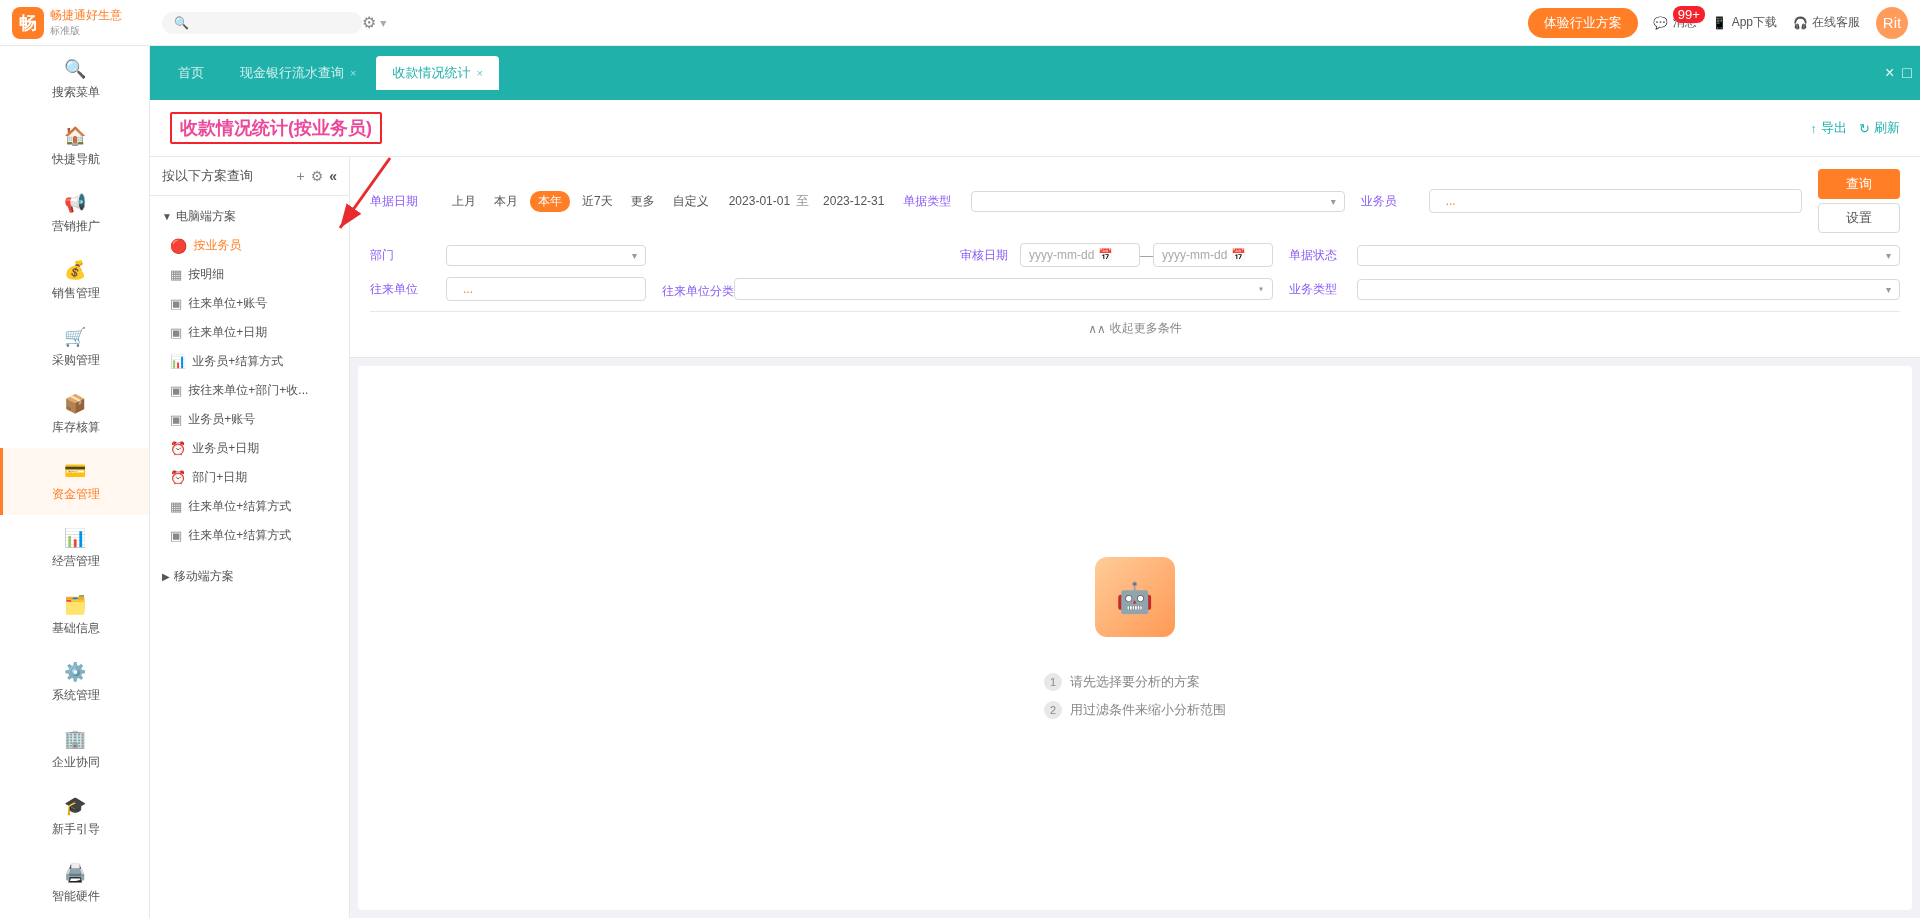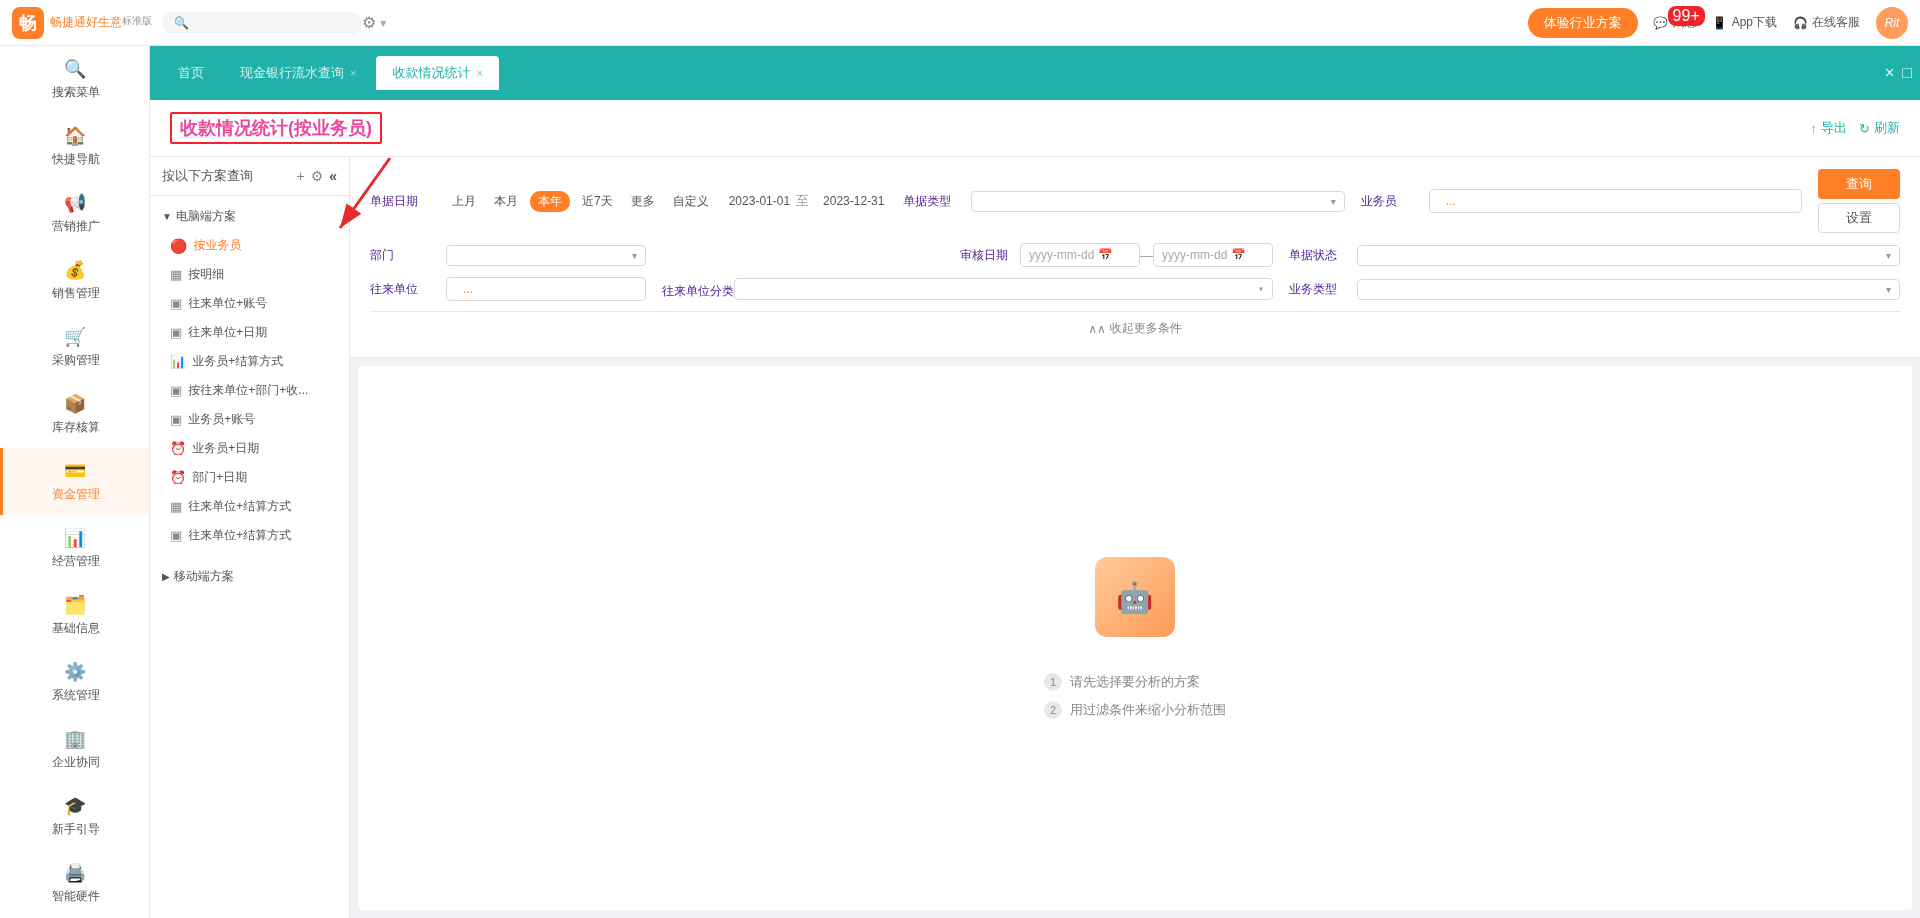--- a/index.html
+++ b/index.html
@@ -56,21 +56,21 @@
     }
     .top-icon-btn {
       display: flex; align-items: center; gap: 4px;
       font-size: 12px; color: #555; cursor: pointer;
       position: relative;
     }
     .badge-red {
       background: #f5222d;
       color: #fff;
       border-radius: 8px;
-      font-size: 16px;
+      font-size: 13px;
       padding: 1px 5px;
       position: absolute;
       top: -8px; right: -8px;
     }
     .gear-icon { font-size: 16px; color: #888; cursor: pointer; }
 
     
     .app-layout {
       display: flex;
       margin-top: 46px;
@@ -232,21 +232,21 @@
     }
     .filter-row {
       display: flex;
       align-items: center;
       gap: 16px;
       margin-bottom: 10px;
     }
     .filter-row:last-child { margin-bottom: 0; }
     .filter-label {
       font-size: 12px;
-      color: #4c1d95;
+      color: #8b5cf6;
       white-space: nowrap;
       min-width: 60px;
     }
     .filter-field {
       display: flex; align-items: center; gap: 6px;
       flex: 1;
     }
     .date-quick-btns {
       display: flex; gap: 6px; align-items: center;
     }
@@ -346,21 +346,21 @@
     ::-webkit-scrollbar { width: 4px; height: 4px; }
     ::-webkit-scrollbar-track { background: #f1f1f1; }
     ::-webkit-scrollbar-thumb { background: #ccc; border-radius: 4px; }
   </style>
 </head>
 <body>
 
 <div class="top-bar">
   <div class="logo-area">
     <div class="logo-icon">畅</div>
-    <div style="display:flex;">
+    <div style="display:flex;flex-direction:column;">
       <span class="logo-text">畅捷通好生意</span>
       <span class="logo-badge">标准版</span>
     </div>
   </div>
 
   <div class="top-search-bar">
     <span>🔍</span>
     <span style="font-size:12px;color:#bbb;"></span>
   </div>
   <span class="gear-icon">⚙</span>
@@ -379,21 +379,21 @@
       <span>📱</span>
       <span>App下载</span>
     </div>
 
     <div class="top-icon-btn">
       <span>🎧</span>
       <span>在线客服</span>
     </div>
 
     <div style="display:flex;align-items:center;gap:6px;">
-      <div style="width:32px;height:32px;background:#ff9c5b;border-radius:50%;display:flex;align-items:center;justify-content:center;color:#fff;font-size:12px;font-style:italic;">Rit</div>
+      <div style="width:32px;height:32px;background:#ff9c5b;border-radius:50%;display:flex;align-items:center;justify-content:center;color:#fff;font-size:15px;">Rit</div>
     </div>
   </div>
 </div>
 
 <div class="app-layout">
 
   <div class="sidebar">
     <div id="sidebar-items">
         <div class="sidebar-item">
       <span class="si-icon">🔍</span>

